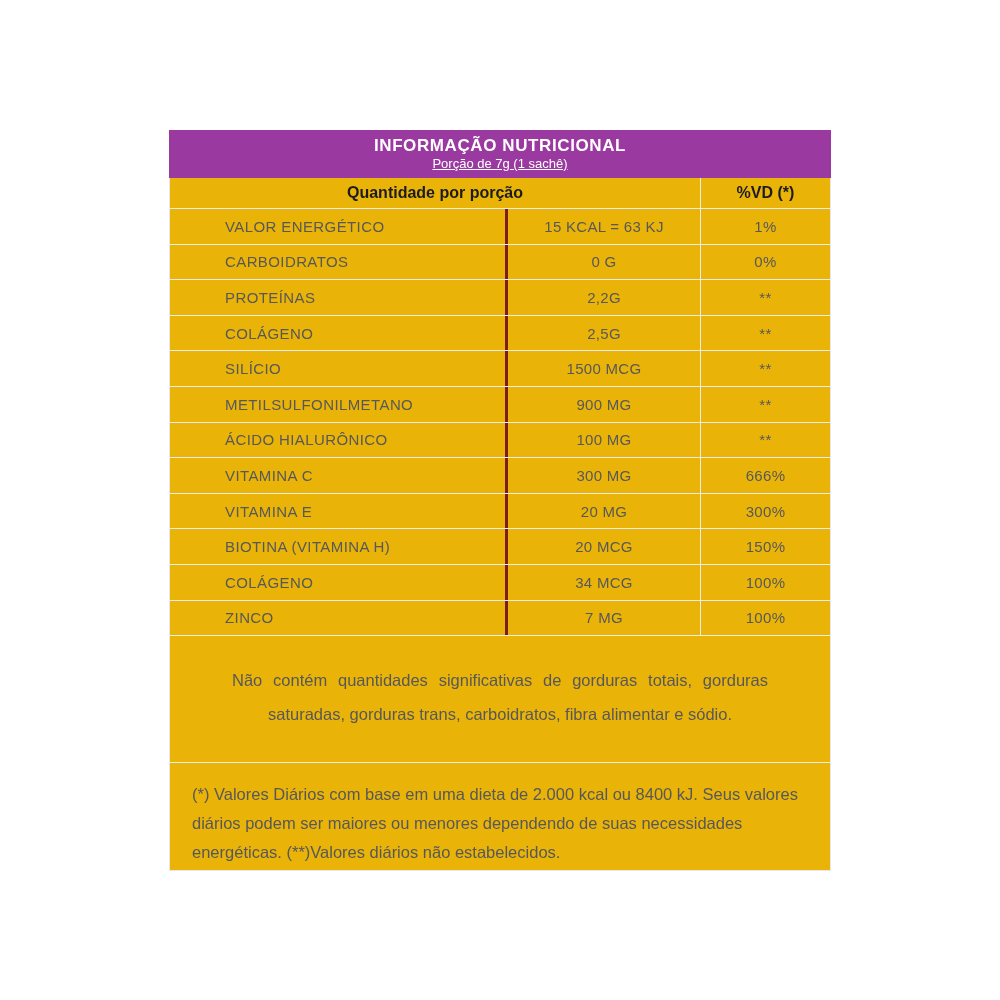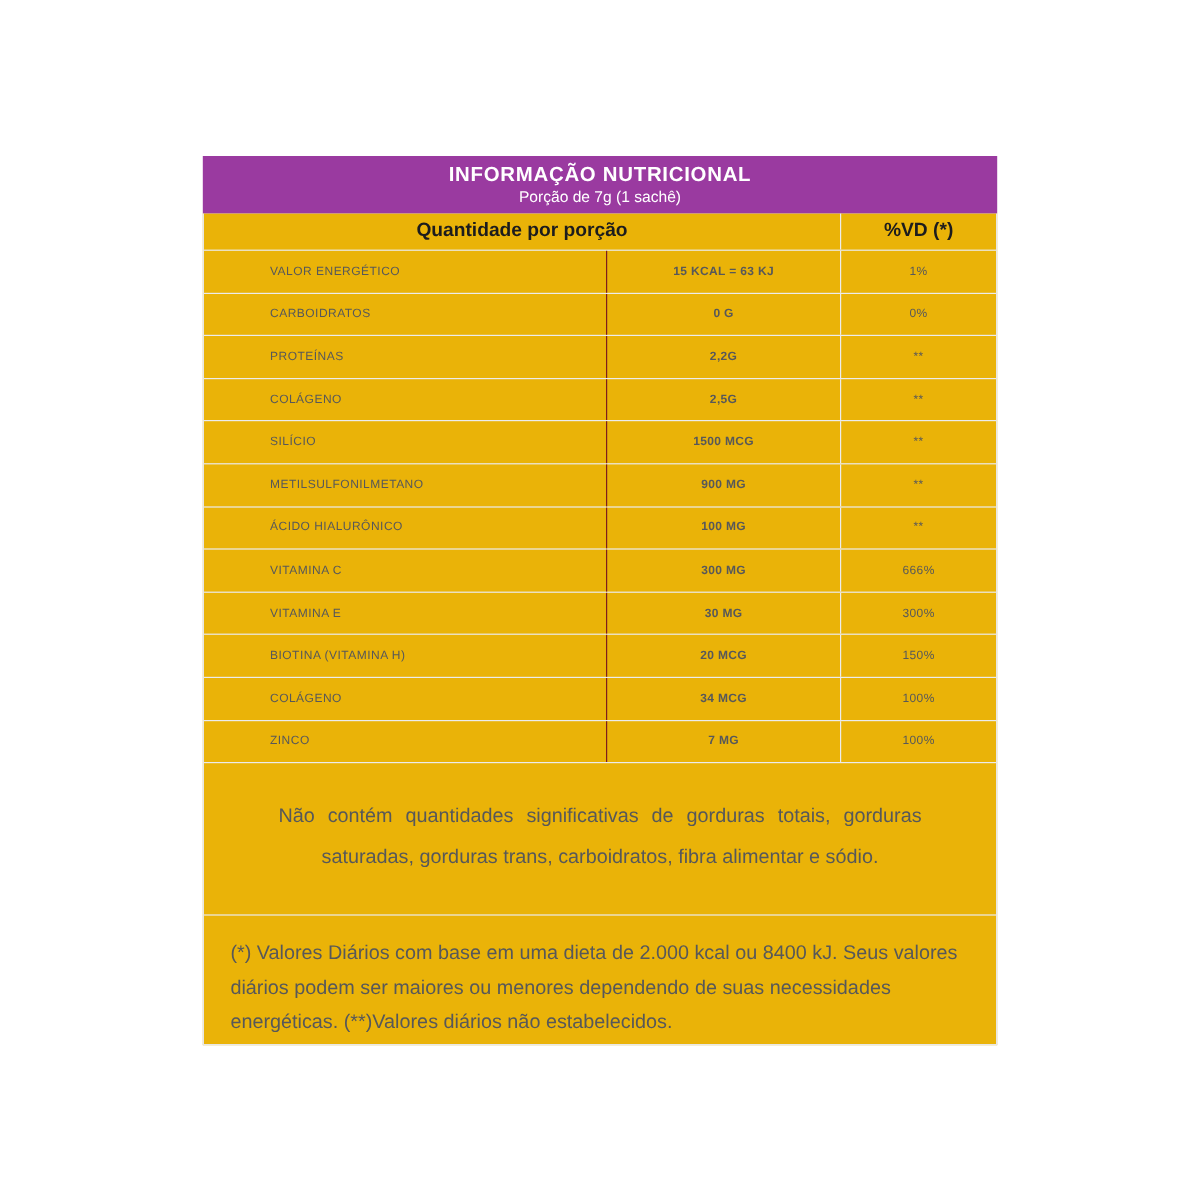--- a/index.html
+++ b/index.html
@@ -24,20 +24,21 @@
   }
   .purple-header .title {
     font-size: 17px;
     font-weight: bold;
     letter-spacing: 0.6px;
     line-height: 20px;
   }
   .purple-header .subtitle {
     font-size: 13px;
     line-height: 16px;
+    text-decoration: underline;
   }
 
   .body-box {
     border: 1px solid #e7e7e7;
     border-top: none;
     background: #eab308;
   }
 
   .col-header-row {
     display: flex;
@@ -61,34 +62,33 @@
     font-weight: bold;
     font-size: 16px;
     color: #1c1c1e;
   }
 
   .row {
     display: flex;
     height: 35.6px;
     border-top: 1px solid #ececec;
     color: #57585a;
-    font-size: 10px;
+    font-size: 15px;
   }
   .row .c { display: flex; align-items: center; }
   .row .name {
     width: 335px;
     padding-left: 55px;
     letter-spacing: 0.4px;
   }
   .row .qty {
     width: 195px;
-    border-left: 1px solid #7f1d1d;
+    border-left: 3px solid #7f1d1d;
     justify-content: center;
     letter-spacing: 0.3px;
-    font-weight: bold;
   }
   .row .dv {
     width: 130px;
     border-left: 1px solid #ececec;
     justify-content: center;
     letter-spacing: 0.3px;
   }
 
   .note1 {
     height: 127px;
@@ -162,21 +162,21 @@
       <div class="c qty">100 MG</div>
       <div class="c dv">**</div>
     </div>
     <div class="row">
       <div class="c name">VITAMINA C</div>
       <div class="c qty">300 MG</div>
       <div class="c dv">666%</div>
     </div>
     <div class="row">
       <div class="c name">VITAMINA E</div>
-      <div class="c qty">30 MG</div>
+      <div class="c qty">20 MG</div>
       <div class="c dv">300%</div>
     </div>
     <div class="row">
       <div class="c name">BIOTINA (VITAMINA H)</div>
       <div class="c qty">20 MCG</div>
       <div class="c dv">150%</div>
     </div>
     <div class="row">
       <div class="c name">COLÁGENO</div>
       <div class="c qty">34 MCG</div>

